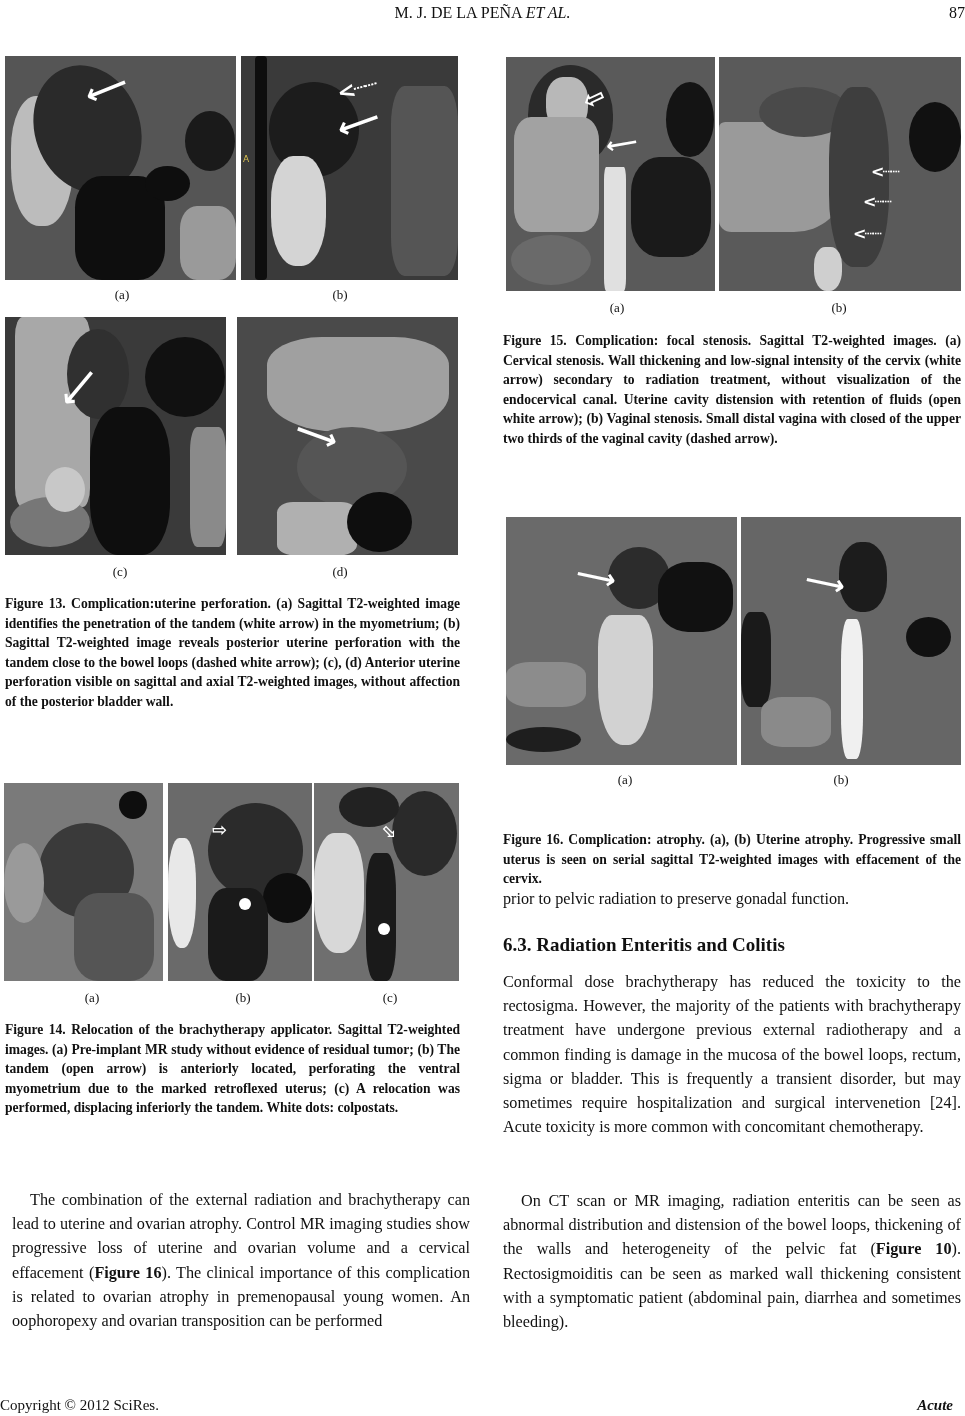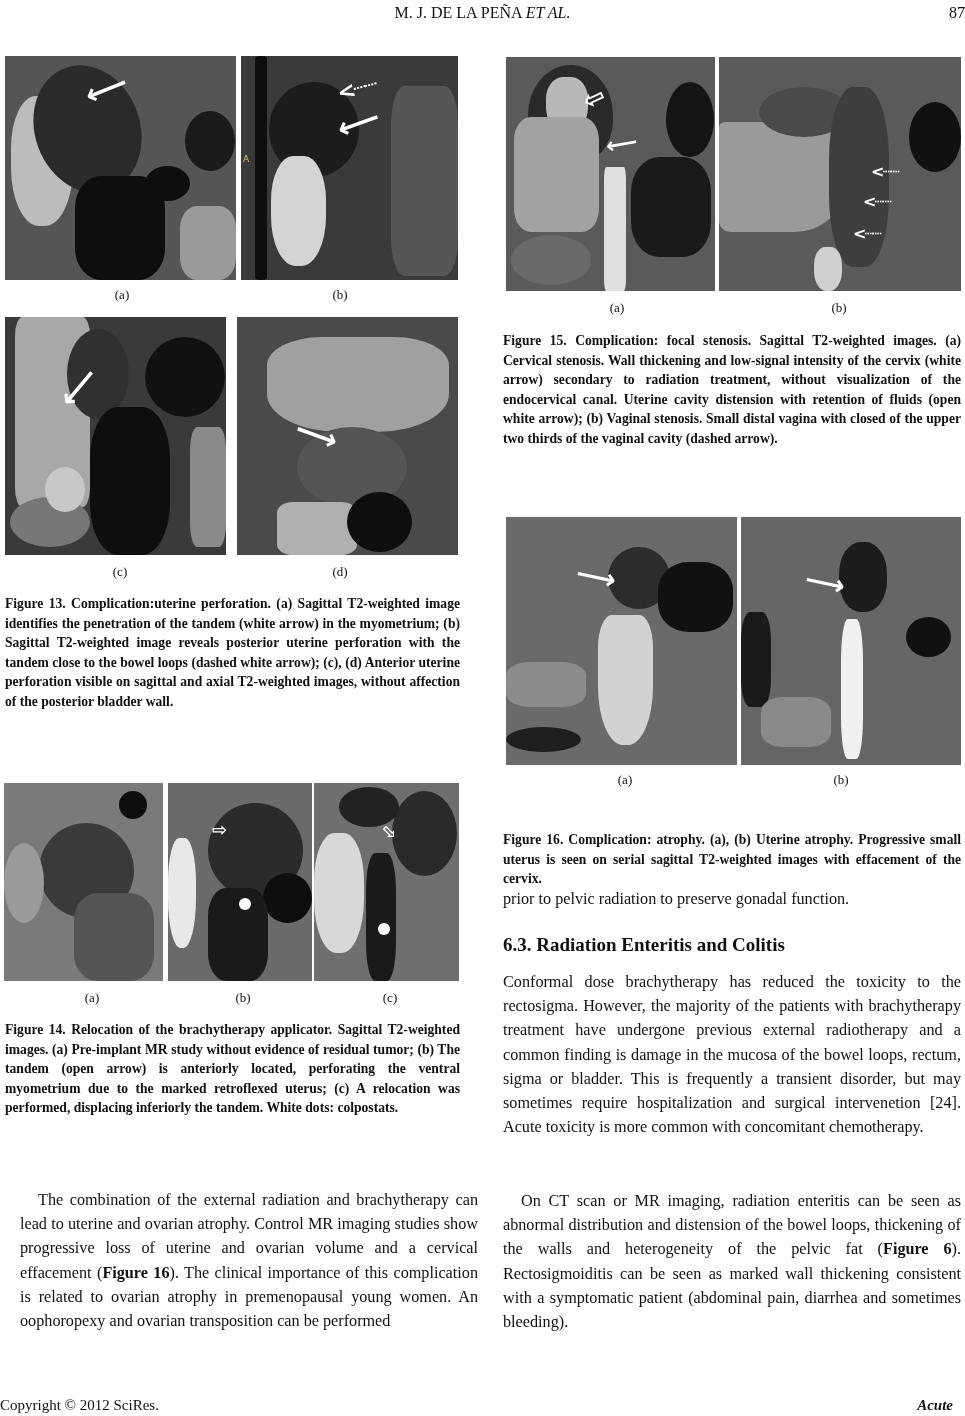--- a/index.html
+++ b/index.html
@@ -118,21 +118,21 @@
     <span class="arrow" style="left:68px;top:40px;font-size:18px;transform:rotate(45deg);">⇨</span>
     <div class="dot" style="left:64px;top:140px;"></div>
   </div>
   <div class="sublabel" style="left:72px;top:990px;">(a)</div>
   <div class="sublabel" style="left:223px;top:990px;">(b)</div>
   <div class="sublabel" style="left:370px;top:990px;">(c)</div>
 
   <div class="caption" style="left:5px;top:1020px;width:455px;">Figure 14. Relocation of the brachytherapy applicator. Sagittal T2-weighted images. (a) Pre-implant MR study without evidence of residual tumor; (b) The tandem (open arrow) is anteriorly located, perforating the ventral myometrium due to the marked retroflexed uterus; (c) A relocation was performed, displacing inferiorly the tandem. White dots: colpostats.</div>
 </div>
 
-<div class="body-text indent" style="left:20px;top:1188px;width:458px;">
+<div class="body-text indent" style="left:12px;top:1188px;width:458px;">
   <span>The combination of the external radiation and brachytherapy can lead to uterine and ovarian atrophy. Control MR imaging studies show progressive loss of uterine and ovarian volume and a cervical effacement (</span><b>Figure 16</b><span>). The clinical importance of this complication is related to ovarian atrophy in premenopausal young women. An oophoropexy and ovarian transposition can be performed</span>
 </div>
 
 <div>
   <div class="panel" style="left:506px;top:57px;width:209px;height:234px;background:#5a5a5a;">
     <div class="organ" style="left:22px;top:8px;width:85px;height:100px;background:#2a2a2a;border-radius:50% 50% 45% 45%;"></div>
     <div class="bright" style="left:40px;top:20px;width:42px;height:55px;background:#b8b8b8;"></div>
     <div class="bright" style="left:8px;top:60px;width:85px;height:115px;background:#a2a2a2;border-radius:20%;"></div>
     <div class="bright" style="left:98px;top:110px;width:22px;height:124px;background:#e0e0e0;border-radius:10%;"></div>
     <div class="dark" style="left:125px;top:100px;width:80px;height:100px;background:#1a1a1a;border-radius:35%;"></div>
@@ -180,17 +180,17 @@
   <div class="caption" style="left:503px;top:802px;width:458px;margin-top:28px;">Figure 16. Complication: atrophy. (a), (b) Uterine atrophy. Progressive small uterus is seen on serial sagittal T2-weighted images with effacement of the cervix.</div>
 </div>
 
 <div class="body-text" style="left:503px;top:887px;width:458px;">prior to pelvic radiation to preserve gonadal function.</div>
 
 <div class="section-heading" style="left:503px;top:934px;">6.3. Radiation Enteritis and Colitis</div>
 
 <div class="body-text" style="left:503px;top:970px;width:458px;">Conformal dose brachytherapy has reduced the toxicity to the rectosigma. However, the majority of the patients with brachytherapy treatment have undergone previous external radiotherapy and a common finding is damage in the mucosa of the bowel loops, rectum, sigma or bladder. This is frequently a transient disorder, but may sometimes require hospitalization and surgical intervenetion [24]. Acute toxicity is more common with concomitant chemotherapy.</div>
 
 <div class="body-text indent" style="left:503px;top:1189px;width:458px;">
-  <span>On CT scan or MR imaging, radiation enteritis can be seen as abnormal distribution and distension of the bowel loops, thickening of the walls and heterogeneity of the pelvic fat (</span><b>Figure 6</b><span>). Rectosigmoiditis can be seen as marked wall thickening consistent with a symptomatic patient (abdominal pain, diarrhea and sometimes bleeding).</span>
+  <span>On CT scan or MR imaging, radiation enteritis can be seen as abnormal distribution and distension of the bowel loops, thickening of the walls and heterogeneity of the pelvic fat (</span><b>Figure 10</b><span>). Rectosigmoiditis can be seen as marked wall thickening consistent with a symptomatic patient (abdominal pain, diarrhea and sometimes bleeding).</span>
 </div>
 
 <div class="footer-left">Copyright © 2012 SciRes.</div>
 <div class="footer-right">Acute</div>
 
 </body></html>

